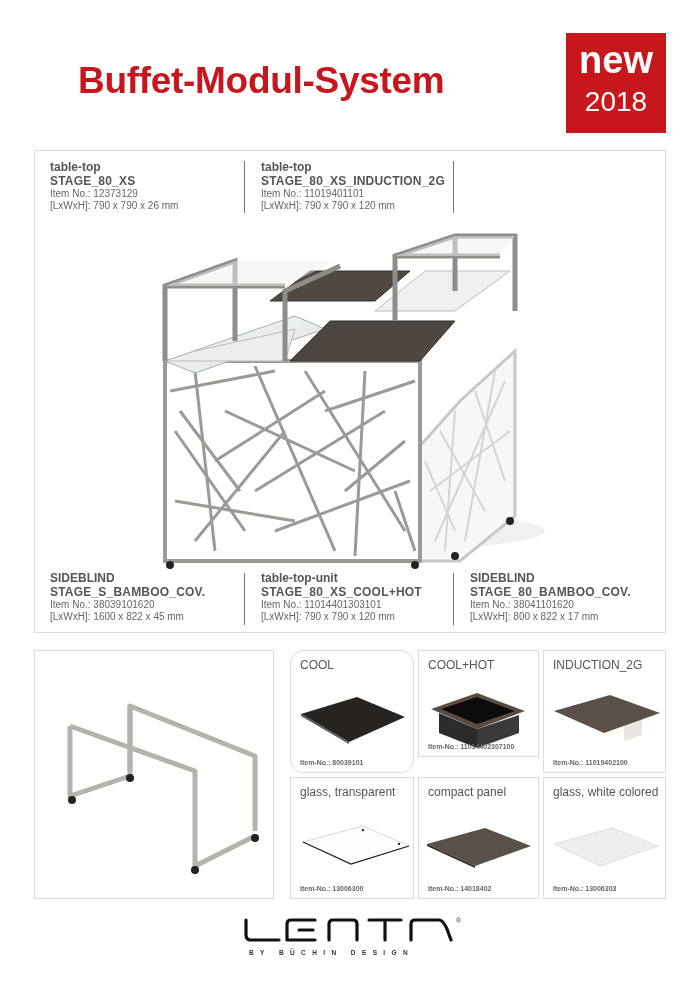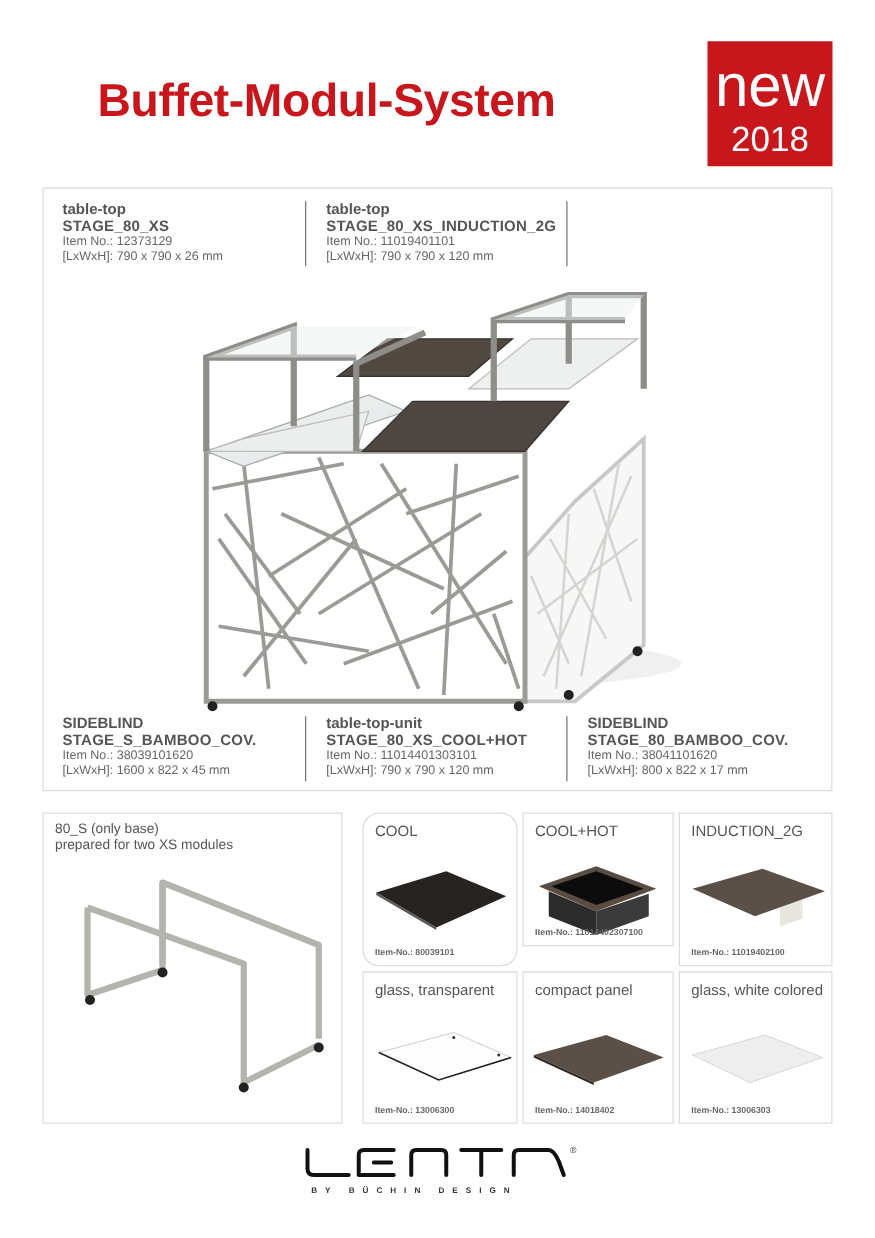--- a/index.html
+++ b/index.html
@@ -8,21 +8,21 @@
     font-family: "Liberation Sans", sans-serif; color: #555;
   }
   .title {
     position: absolute; left: 78px; top: 60px; margin: 0;
     font-size: 37px; font-weight: bold; color: #c8161d; letter-spacing: -0.3px; text-align: right;
   }
   .badge {
     position: absolute; left: 566px; top: 33px; width: 100px; height: 100px;
     background: #c8161d; color: #fff; text-align: center;
   }
-  .badge .b1 { display:block; font-size: 48px; font-weight: normal; line-height: 42px; margin-top: 16px; }
+  .badge .b1 { display:block; font-size: 38px; font-weight: bold; line-height: 42px; margin-top: 6px; }
   .badge .b2 { display:block; font-size: 28px; line-height: 42px; }
 
   .panel { position: absolute; border: 1px solid #dcdcdc; background: #fff; box-sizing: border-box; }
   .main-panel { left: 34px; top: 150px; width: 632px; height: 483px; }
 
   .spec { position: absolute; width: 190px; }
   .spec .cat, .spec .name { display:block; font-size: 12px; font-weight: bold; color: #555; line-height: 14px; }
   .spec .name { letter-spacing: 0.2px; }
   .spec .meta { display:block; font-size: 10px; color: #666; line-height: 12px; }
   .vdiv { position: absolute; width: 1px; background: #777; }
@@ -128,24 +128,20 @@
   <div class="vdiv" style="left:418px; top:422px; height:52px;"></div>
   <div class="spec" style="left:435px; top:420px;">
     <span class="cat">SIDEBLIND</span>
     <span class="name">STAGE_80_BAMBOO_COV.</span>
     <span class="meta">Item No.: 38041101620</span>
     <span class="meta">[LxWxH]: 800 x 822 x 17 mm</span>
   </div>
 </div>
 
 <div class="panel base-panel">
-  <div class="label">
-    <span style="display:block">80_S (only base)</span>
-    <span style="display:block">prepared for two XS modules</span>
-  </div>
   <svg style="position:absolute; left:10px; top:45px;" width="220" height="200" viewBox="0 0 220 200">
     <g stroke="#b4b4ae" stroke-width="5" fill="none" stroke-linejoin="round">
       <path d="M25 30 L25 100 L85 80 L85 10 L210 60 L210 135"></path>
       <path d="M25 30 L150 75 L150 170 L210 140"></path>
       <path d="M85 10 L85 75"></path>
     </g>
     <g fill="#222">
       <circle cx="27" cy="104" r="4"></circle>
         <circle cx="85" cy="82" r="4"></circle>
       <circle cx="150" cy="174" r="4"></circle>

